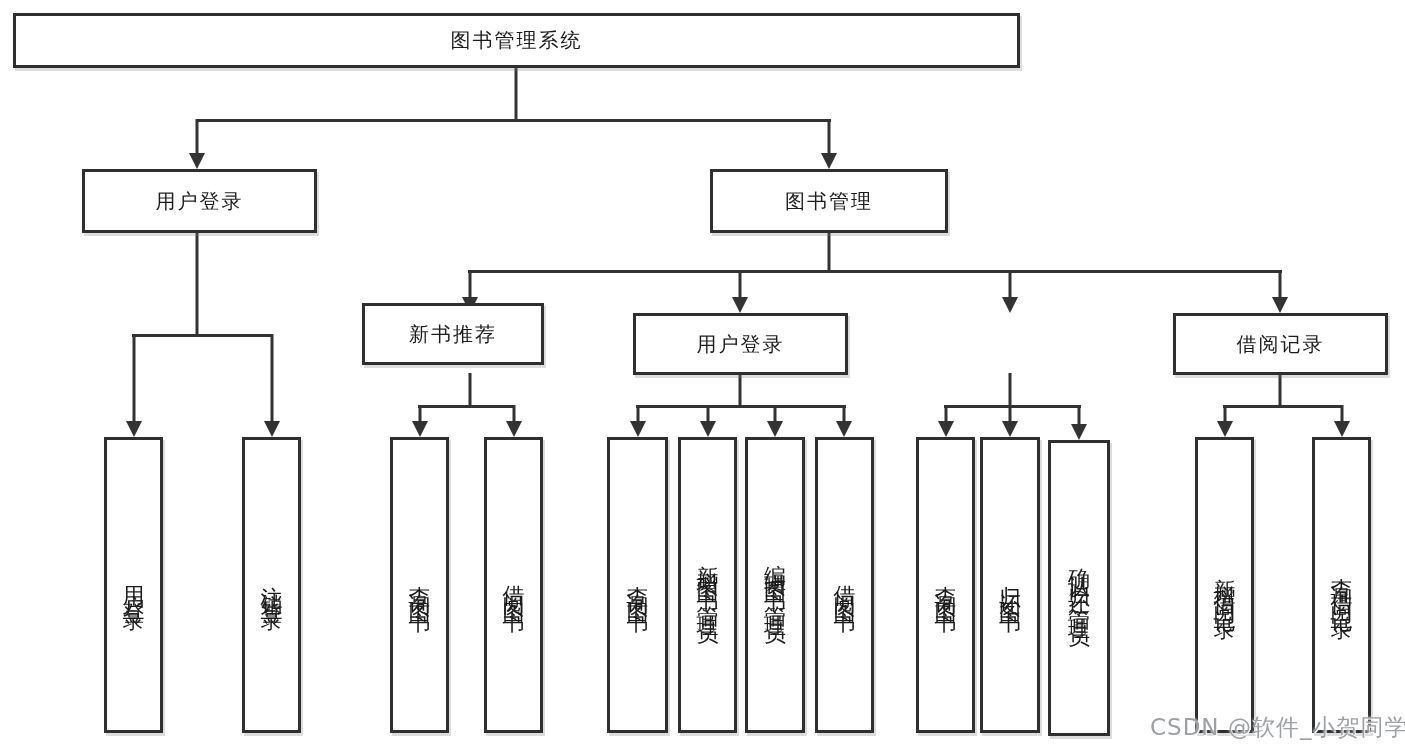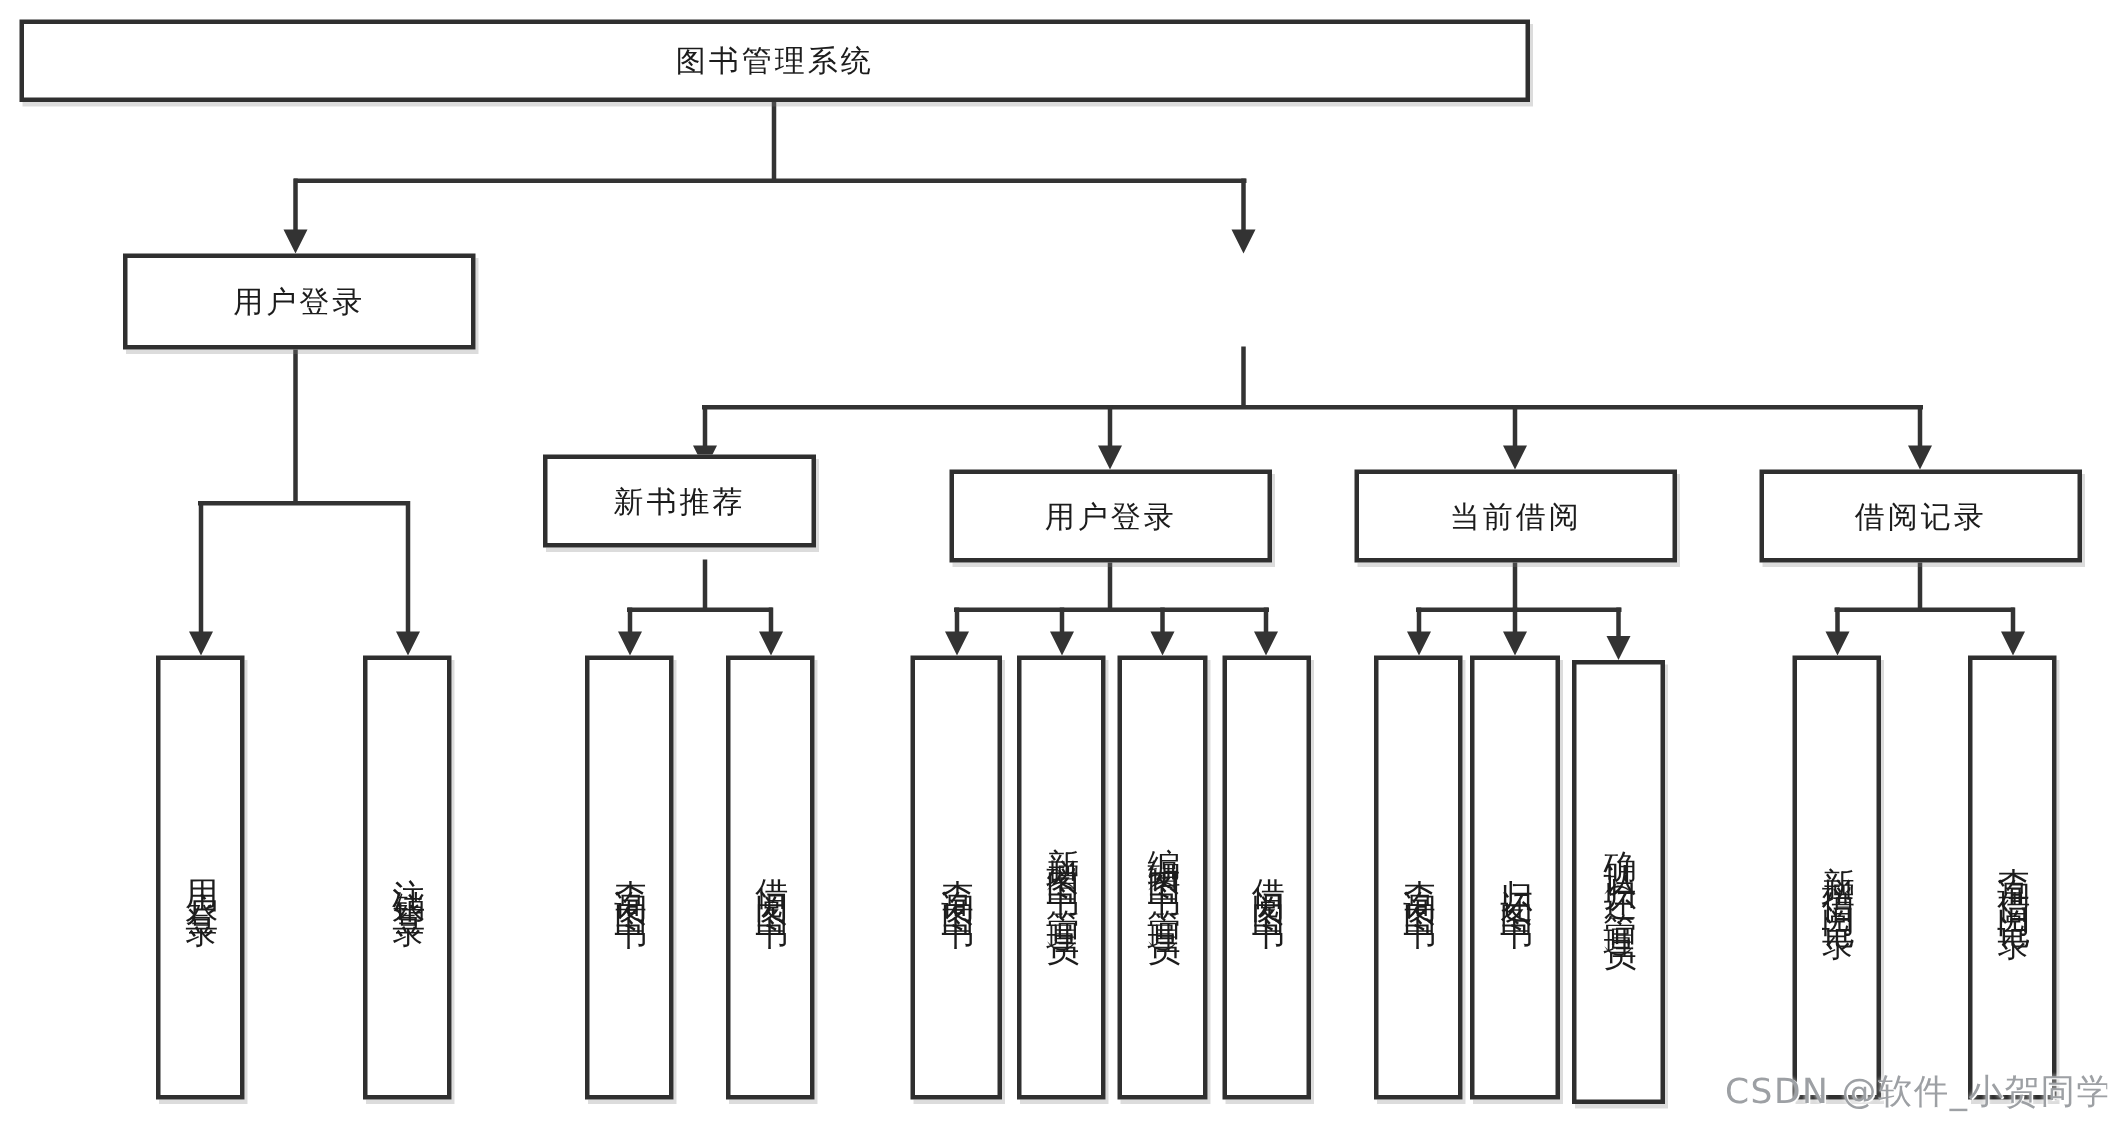--- a/index.html
+++ b/index.html
@@ -94,29 +94,29 @@
   <div class="arrow" style="left:1225px;top:421px;"></div>
   <div class="arrow" style="left:1342px;top:421px;"></div>
 
   <div class="box hbox" style="left:13px;top:13px;width:1007px;height:55px;">
     <span>图书管理系统</span>
   </div>
 
   <div class="box hbox" style="left:82px;top:169px;width:235px;height:64px;">
     <span>用户登录</span>
   </div>
+  <div class="box hbox" style="left:710px;top:169px;width:238px;height:64px;">
+    <span>图书管理</span>
+  </div>
 
   <div class="box hbox" style="left:362px;top:303px;width:182px;height:62px;">
     <span>新书推荐</span>
   </div>
   <div class="box hbox" style="left:633px;top:313px;width:215px;height:62px;">
     <span>用户登录</span>
-  </div>
-  <div class="box hbox" style="left:903px;top:313px;width:215px;height:62px;">
-    <span>当前借阅</span>
   </div>
   <div class="box hbox" style="left:1173px;top:313px;width:215px;height:62px;">
     <span>借阅记录</span>
   </div>
 
   <div class="box vbox" style="left:104px;top:437px;width:59px;height:296px;">
     <span>用户登录</span>
   </div>
   <div class="box vbox" style="left:242px;top:437px;width:59px;height:296px;">
     <span>注销登录</span>

